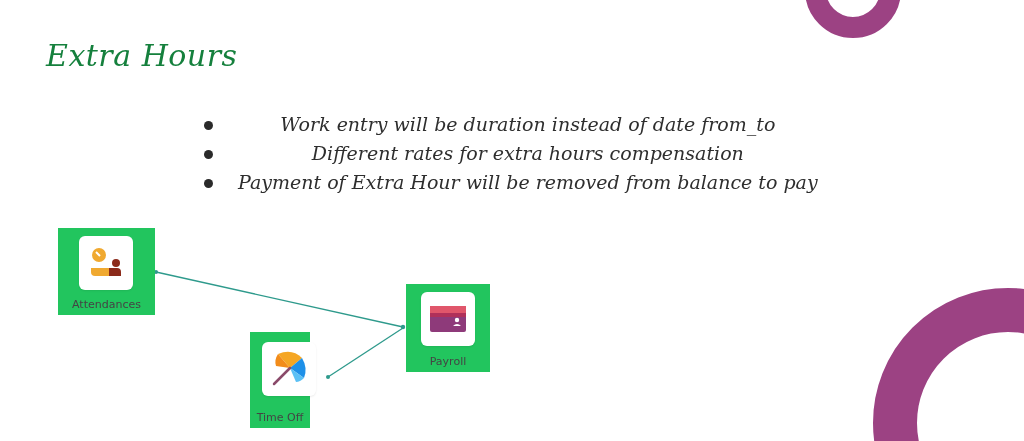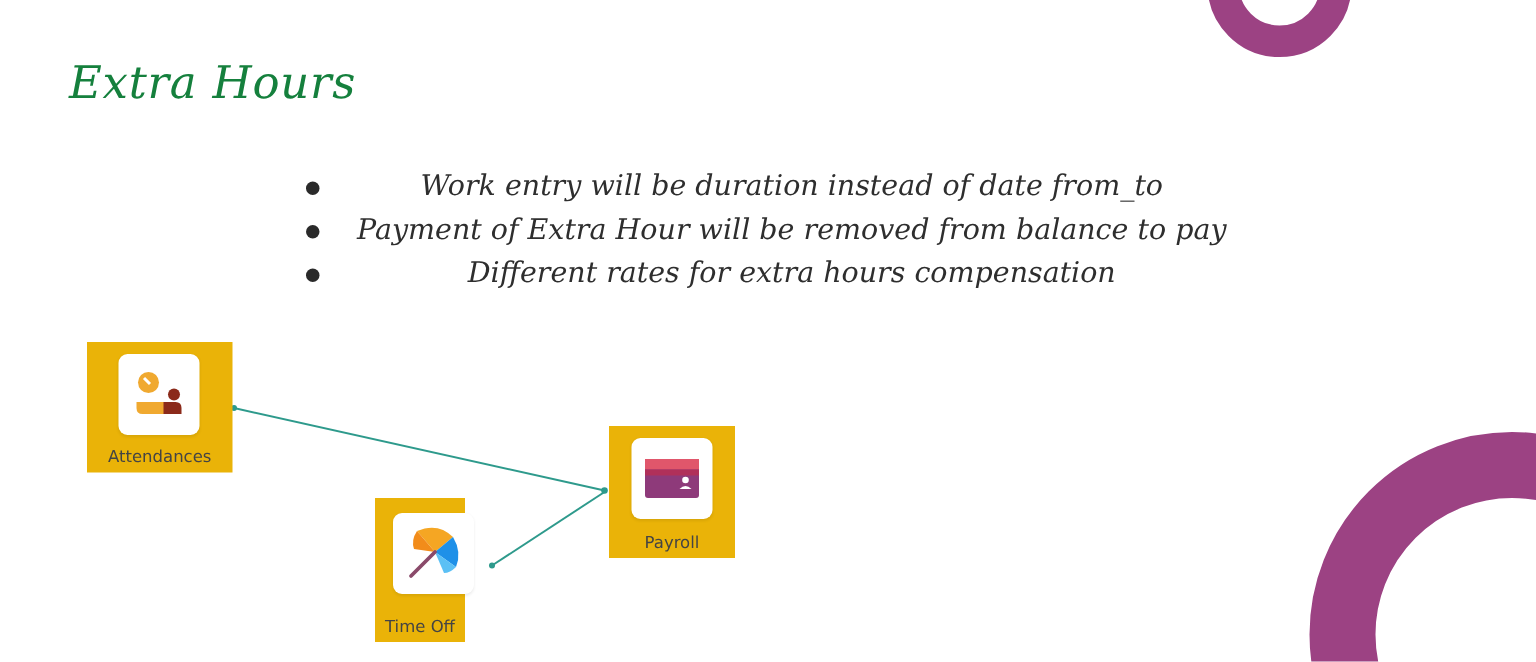--- a/index.html
+++ b/index.html
@@ -4,39 +4,39 @@
 <style>
   html, body { margin:0; padding:0; }
   body { width:1024px; height:441px; background:#ffffff; position:relative; overflow:hidden;
          font-family:"DejaVu Sans", sans-serif; }
   .title { position:absolute; left:46px; top:38px; font-size:30px; font-style:italic;
            color:#15803d; font-family:"DejaVu Serif", serif; letter-spacing:0.5px; }
   .bullets { position:absolute; left:200px; top:110px; margin:0; padding:0; list-style:none; }
   .bullets li { position:relative; padding-left:38px; height:29px; line-height:29px;
                 font-size:19px; font-style:italic; color:#2e2e2e; font-family:"DejaVu Serif", serif;text-align:center; }
   .bullets li .dot { position:absolute; left:4px; top:11px; width:9px; height:9px; border-radius:50%; background:#2a2a2a; }
-  .app { position:absolute; background:#eab308; width:96px; height:86px; }
+  .app { position:absolute; background:#22c55e; width:96px; height:86px; }
   .app .tile { position:absolute; left:21px; top:8px; width:54px; height:54px; background:#fff; border-radius:6px;
                box-shadow:0 1px 2px rgba(0,0,0,0.08); }
   .app .label { position:absolute; left:0; right:0; bottom:4px; text-align:center; font-size:11px; color:#444; }
   .ring { position:absolute; border-radius:50%; border-style:solid; border-color:#9c4283; box-sizing:border-box; }
   svg.links { position:absolute; left:0; top:0; }
 </style>
 </head>
 <body>
 
 <div class="ring" style="left:805px; top:-58px; width:96px; height:96px; border-width:21px;"></div>
 <div class="ring" style="left:873px; top:288px; width:270px; height:270px; border-width:44px;"></div>
 
 <div class="title">Extra Hours</div>
 
 <ul class="bullets">
   <li><span class="dot"></span><span>Work entry will be duration instead of date from_to</span></li>
+  <li><span class="dot"></span><span>Different rates for extra hours compensation</span></li>
   <li><span class="dot"></span><span>Payment of Extra Hour will be removed from balance to pay</span></li>
-  <li><span class="dot"></span><span>Different rates for extra hours compensation</span></li>
 </ul>
 
 <svg class="links" width="1024" height="441">
   <line x1="156" y1="272" x2="403" y2="327" stroke="#2e9a8c" stroke-width="1.3"></line>
   <line x1="328" y1="377" x2="403" y2="328" stroke="#2e9a8c" stroke-width="1.3"></line>
   <circle cx="156" cy="272" r="2" fill="#2e9a8c"></circle>
   <circle cx="403" cy="327" r="2.2" fill="#2e9a8c"></circle>
   <circle cx="328" cy="377" r="2" fill="#2e9a8c"></circle>
 </svg>
 

